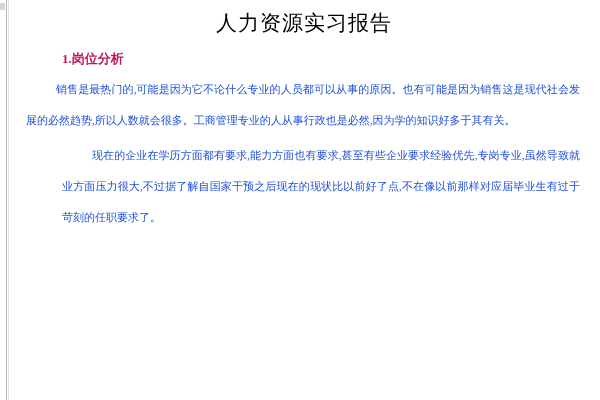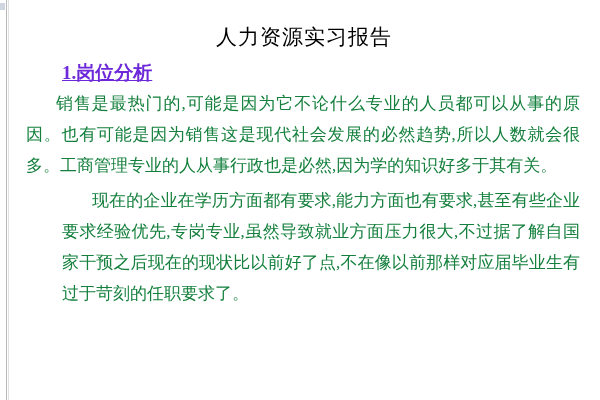--- a/index.html
+++ b/index.html
@@ -48,46 +48,45 @@
     height: 7px;
     background: #cfd6e2;
   }
   .content {
     position: absolute;
     left: 14px;
     top: 0;
     width: 586px;
     height: 400px;
     box-sizing: border-box;
-    padding: 20px 18px 0 12px;
+    padding: 6px 18px 0 12px;
   }
   .doc-title {
     text-align: center;
     font-size: 21px;
     line-height: 30px;
     letter-spacing: 1px;
     color: #000;
     margin: 2px 0 6px 0;
     font-weight: normal;
     font-family: "Liberation Serif", "DejaVu Serif", serif;
   }
   .heading {
-    font-size: 19px;
+    font-size: 13px;
     font-weight: bold;
     line-height: 30px;
     margin: 0;
     padding-left: 36px;
-    color: #6d28d9;
-    text-decoration: underline;
+    color: #be185d;
   }
   .para {
-    font-size: 17px;
+    font-size: 11px;
     line-height: 31px;
     margin: 0;
-    color: #15803d;
+    color: #1d4ed8;
     text-align: justify;
     text-justify: inter-ideograph;
     text-indent: 30px;
     padding: 0 2px 0 0;
   }
   .para.second {
     padding-left: 36px;
     text-indent: 30px;
   }
   .spacer-sm { height: 4px; }

